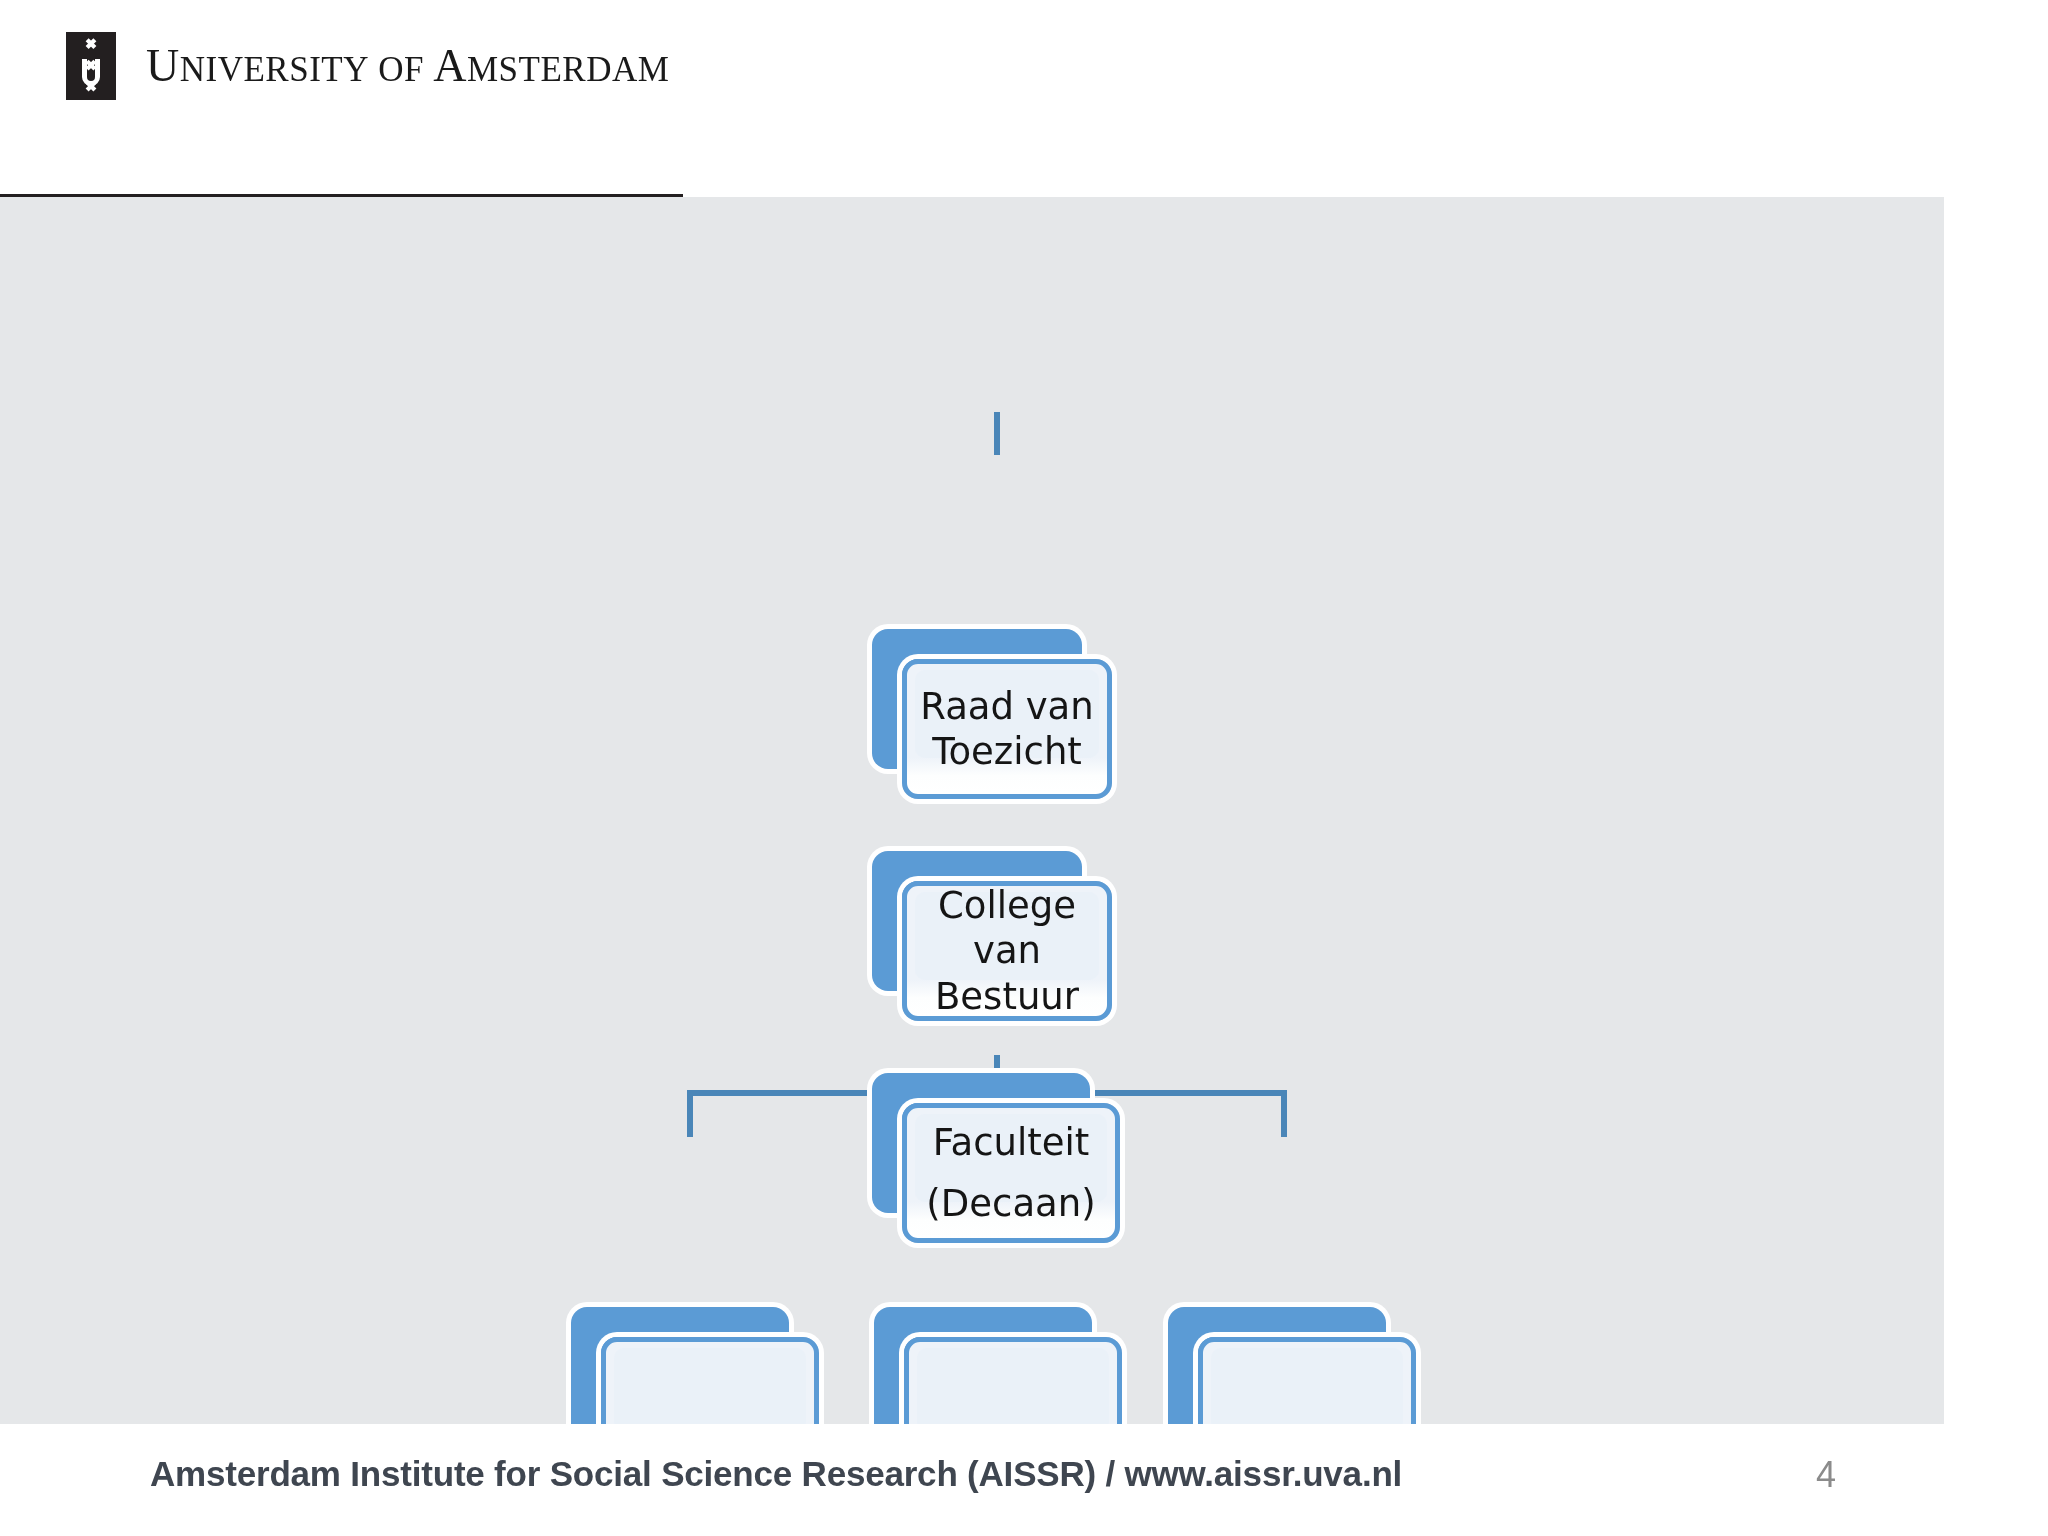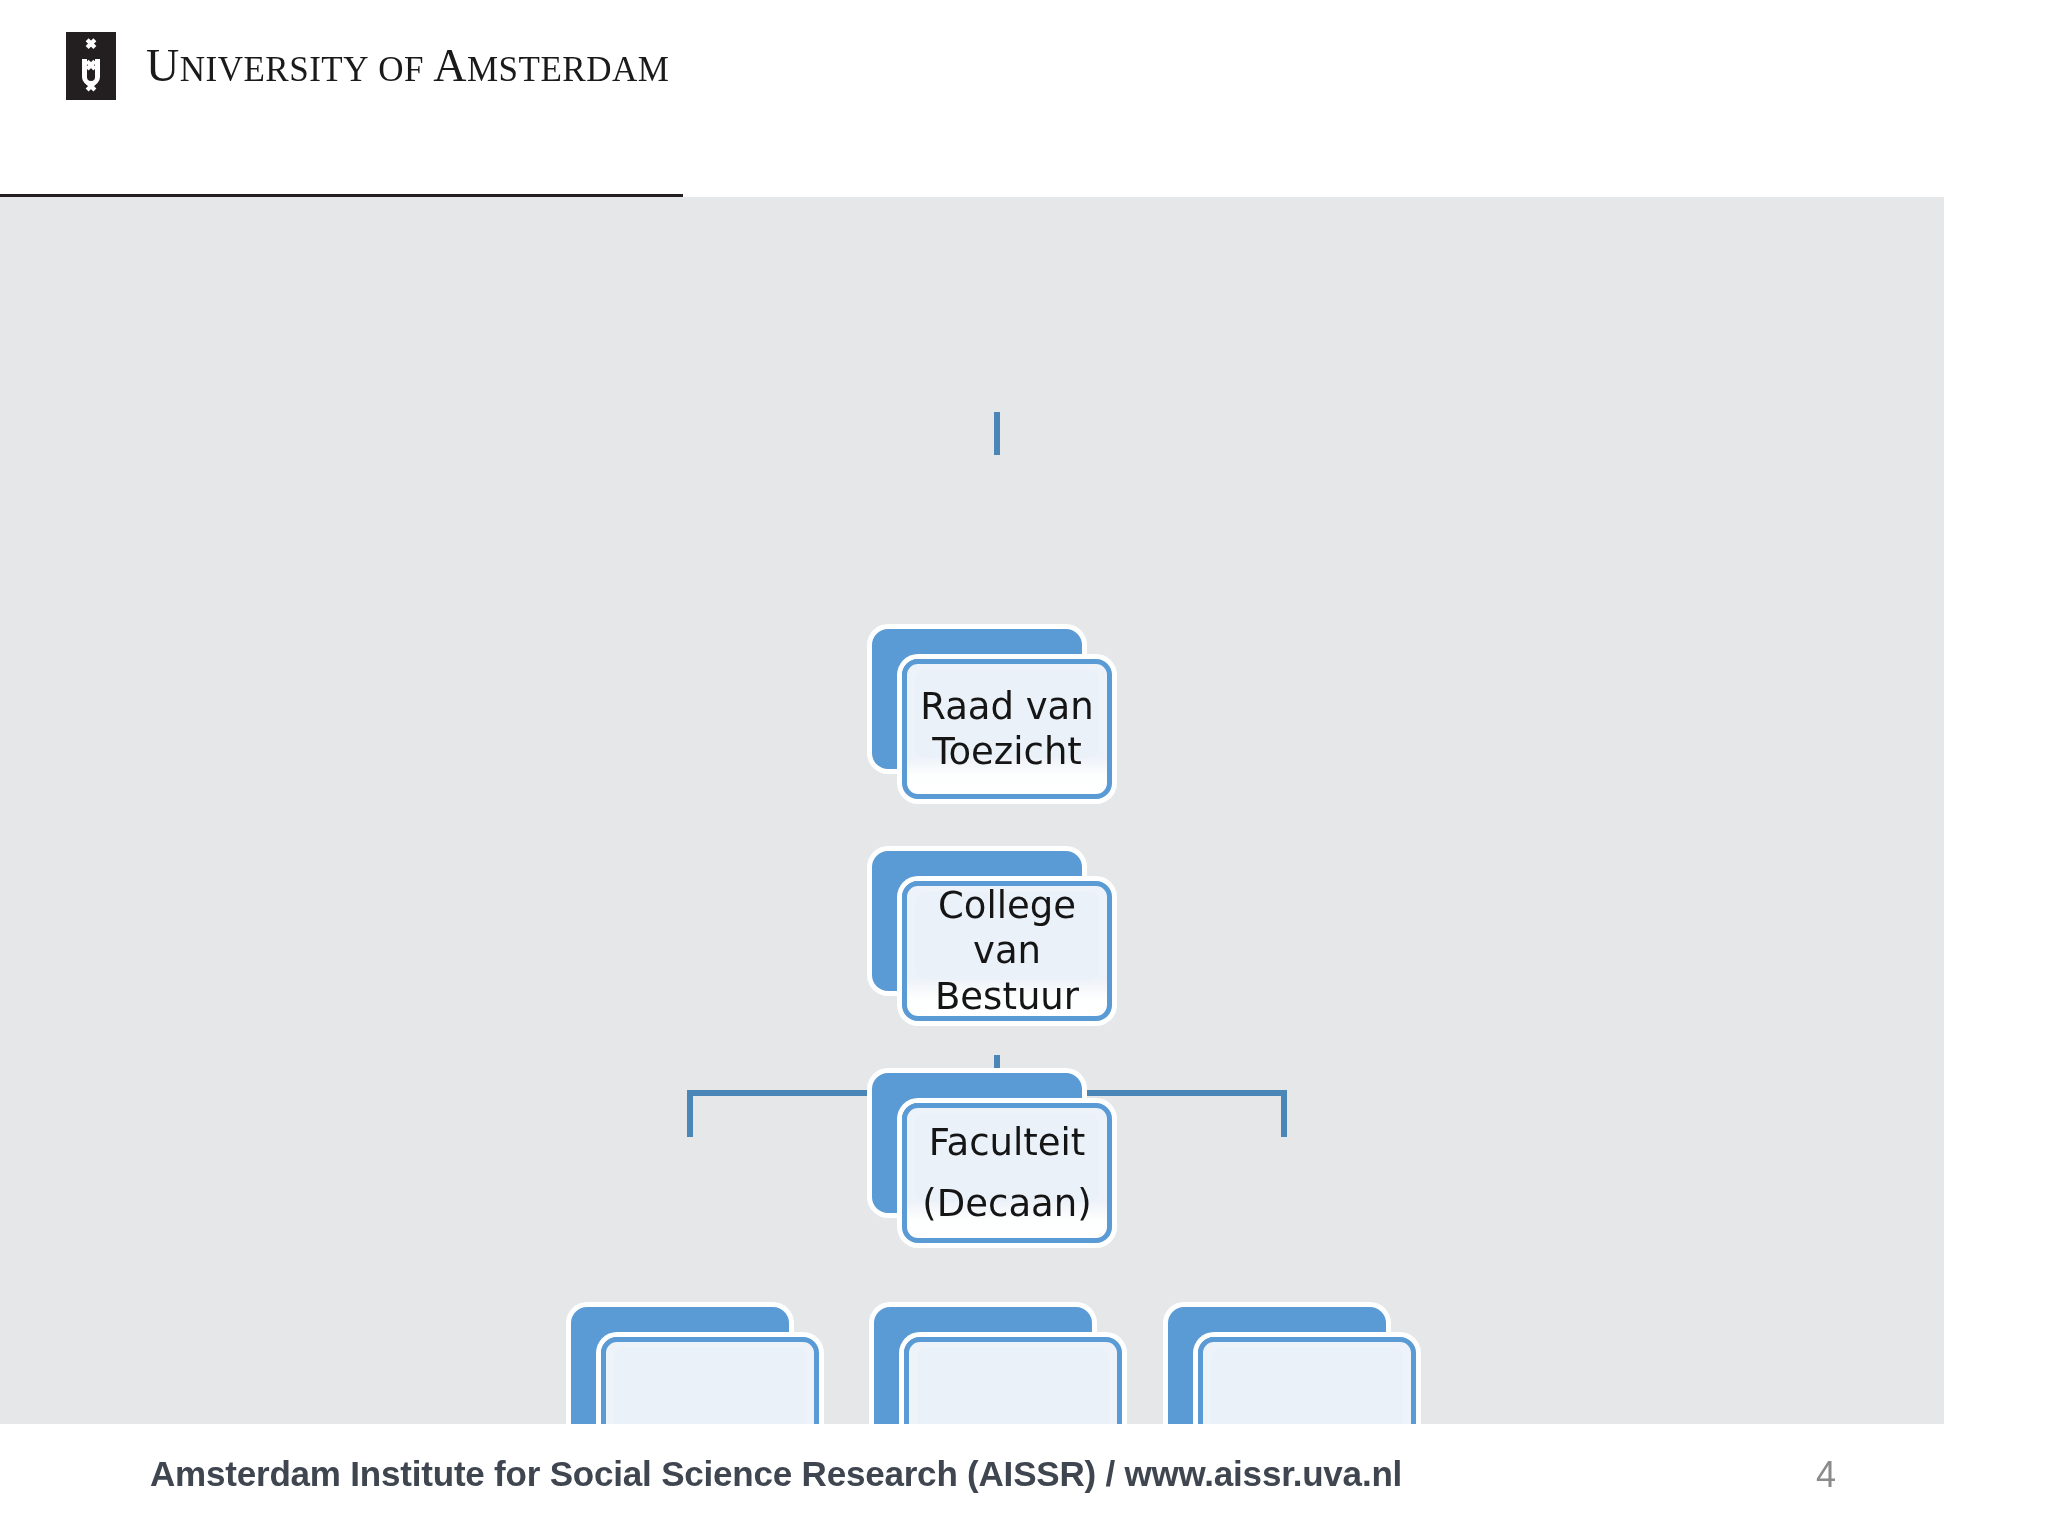--- a/index.html
+++ b/index.html
@@ -238,21 +238,21 @@
     </div>
 
     <div class="node" style="left:872px; top:432px; width:210px; height:140px;">
       <div class="node-back"></div>
       <div class="node-front">
         <span class="node-label">Raad van
 Toezicht</span>
       </div>
     </div>
 
-    <div class="node" style="left:872px; top:876px; width:210px; height:140px;">
+    <div class="node" style="left:872px; top:876px; width:210px; height:140px;padding-left:8px;">
       <div class="node-back"></div>
       <div class="node-front">
         <span class="node-label spaced">Faculteit
 (Decaan)</span>
       </div>
     </div>
 
     <div class="node" style="left:571px; top:1110px; width:218px; height:135px;">
       <div class="node-back"></div>
       <div class="node-front">

